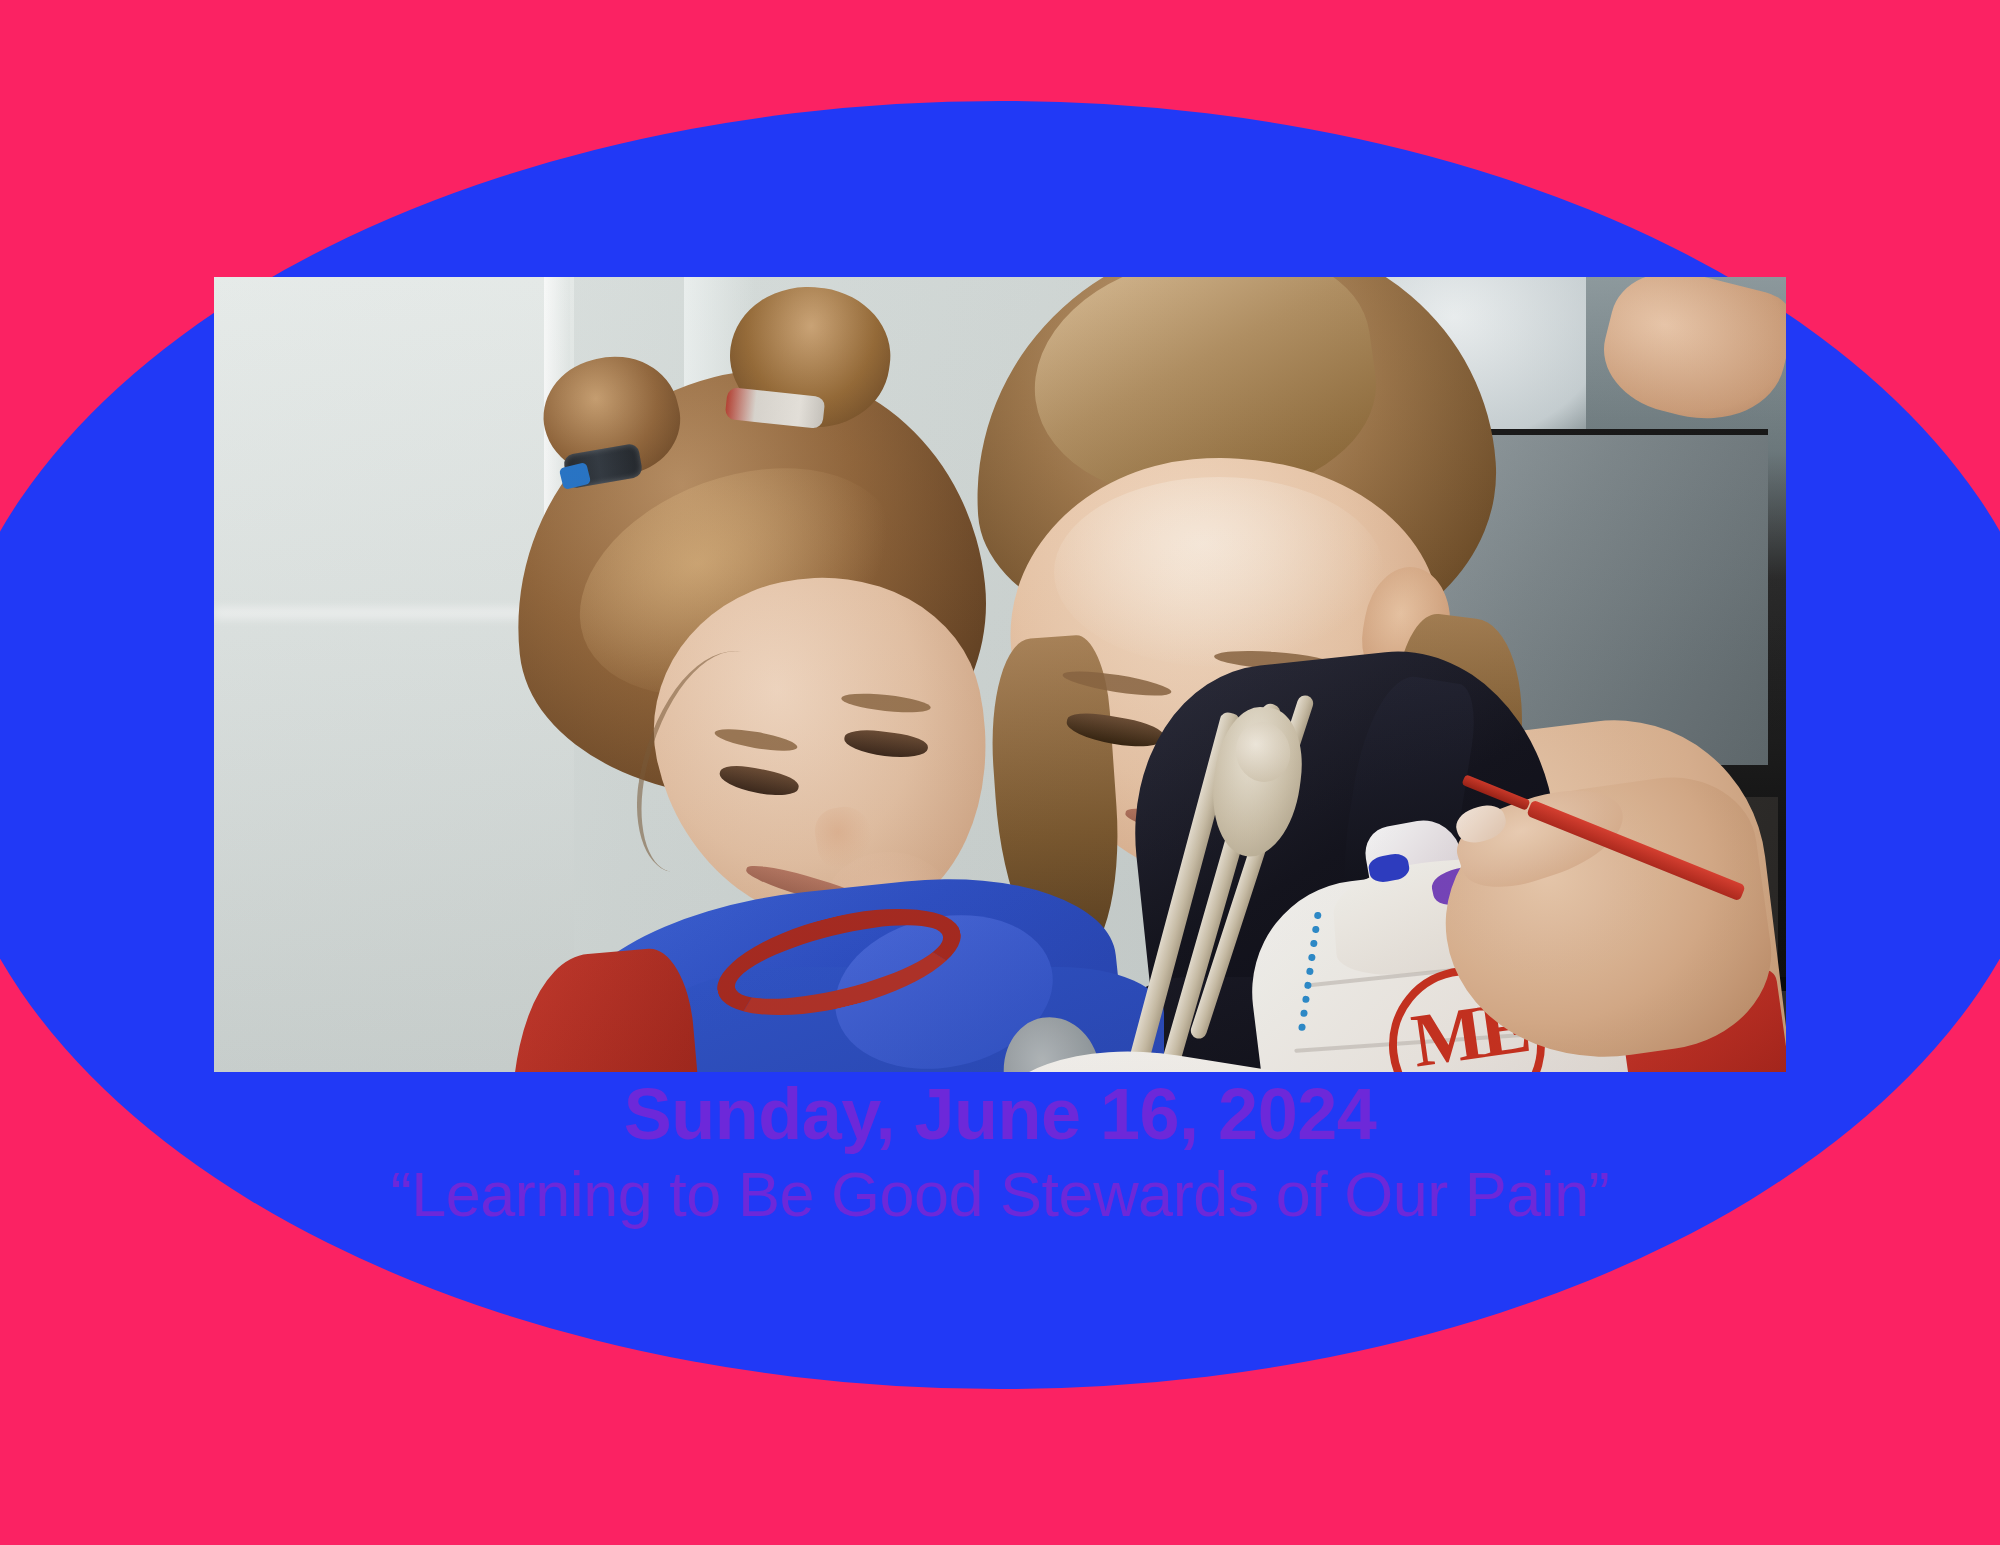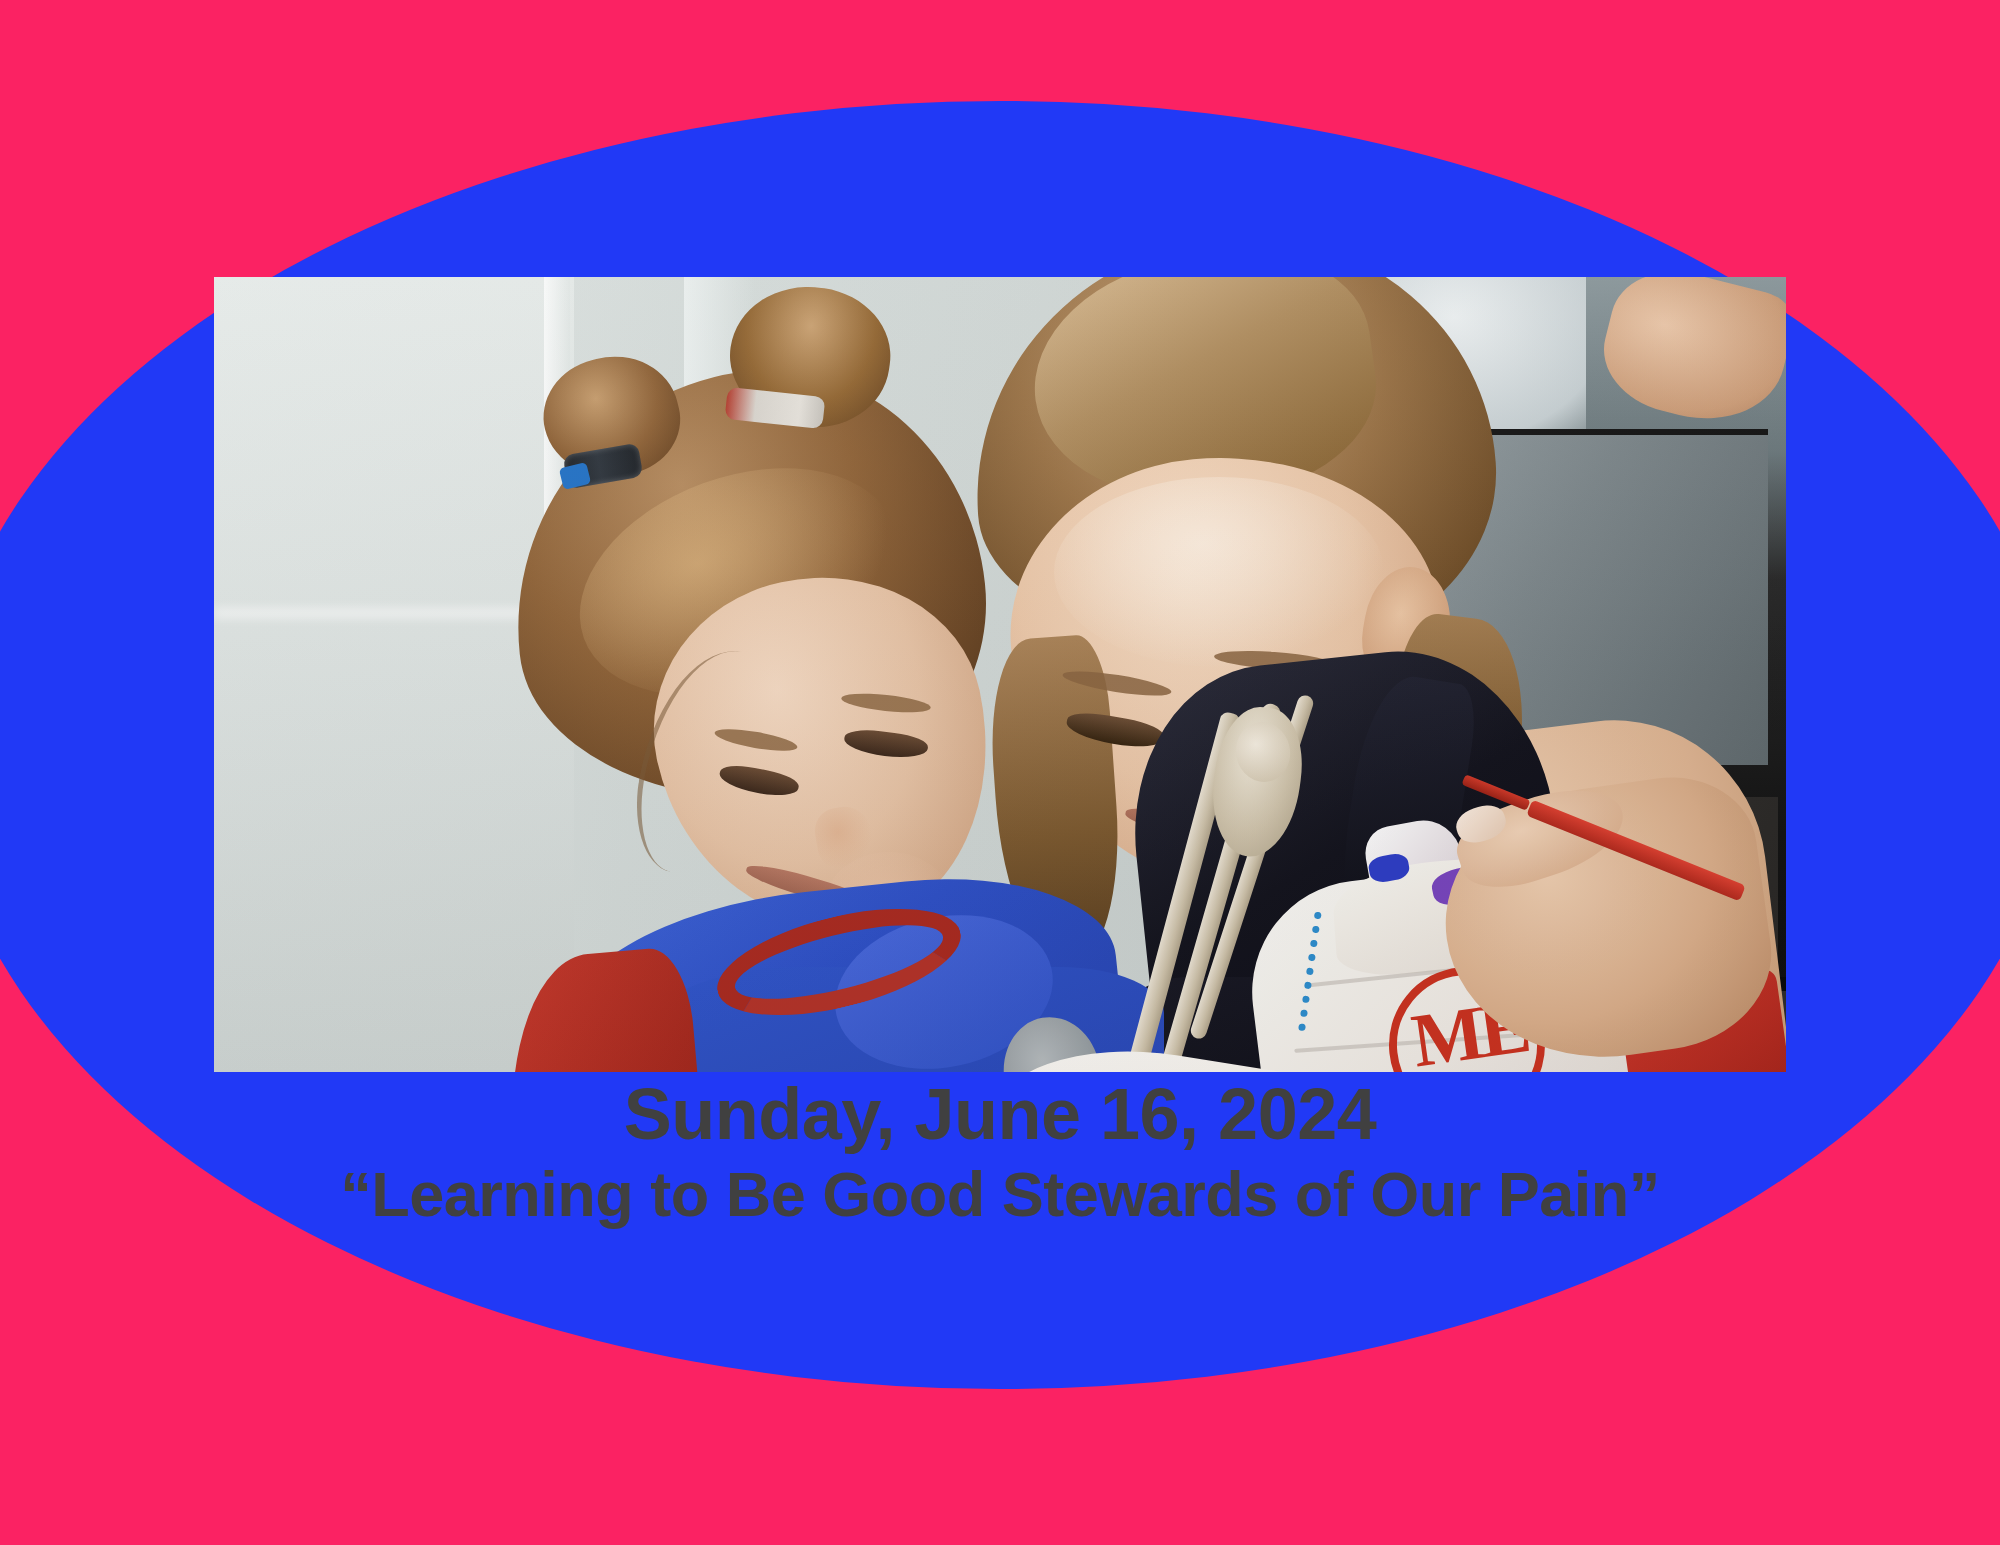--- a/index.html
+++ b/index.html
@@ -475,32 +475,32 @@
     pointer-events: none;
   }
 
   
   .caption {
     position: absolute;
     left: 0;
     right: 0;
     top: 1078px;
     text-align: center;
-    color: #404040;
+    color: #6d28d9;
   }
   .caption .line1 {
     font-size: 72px;
     font-weight: 700;
     letter-spacing: -0.5px;
     line-height: 1.02;
     display: block;
   }
   .caption .line2 {
     font-size: 63px;
-    font-weight: 700;
+    font-weight: 400;
     letter-spacing: -0.5px;
     line-height: 1.12;
     display: block;
     margin-top: 8px;
   }
 </style>
 </head>
 <body>
 
 <div id="poster">

